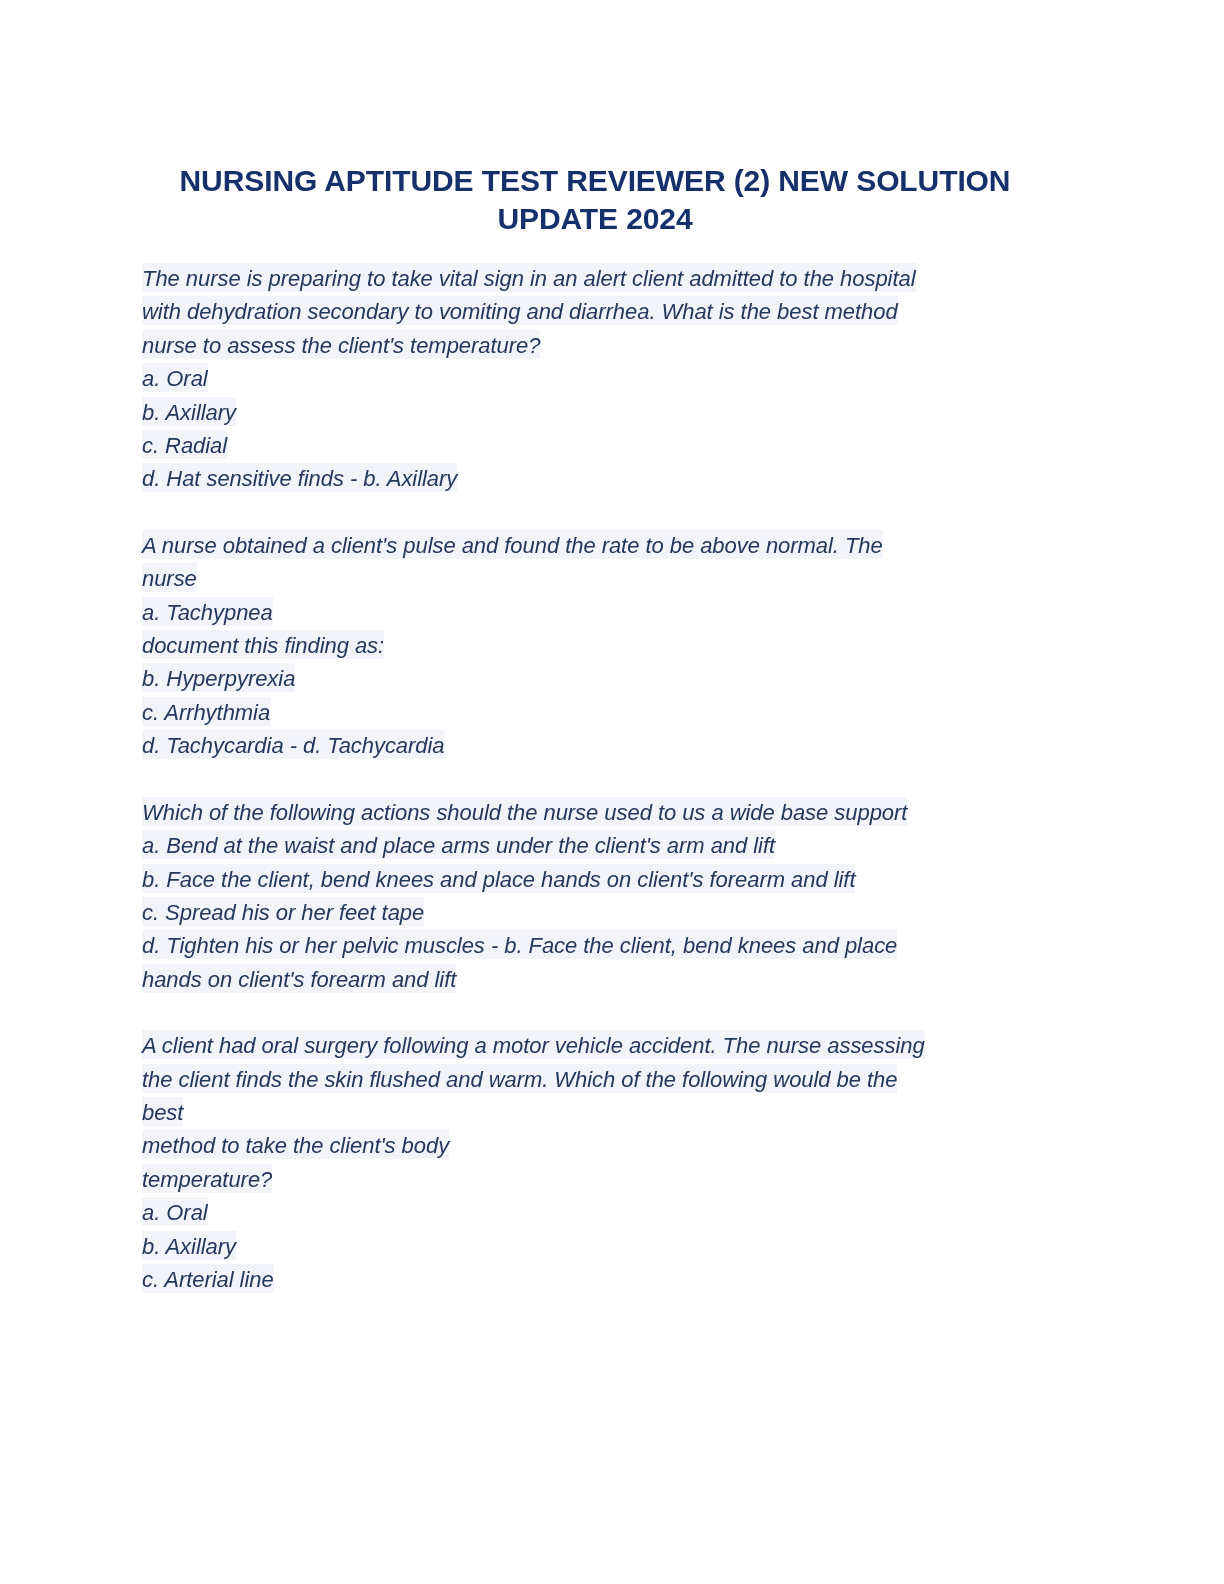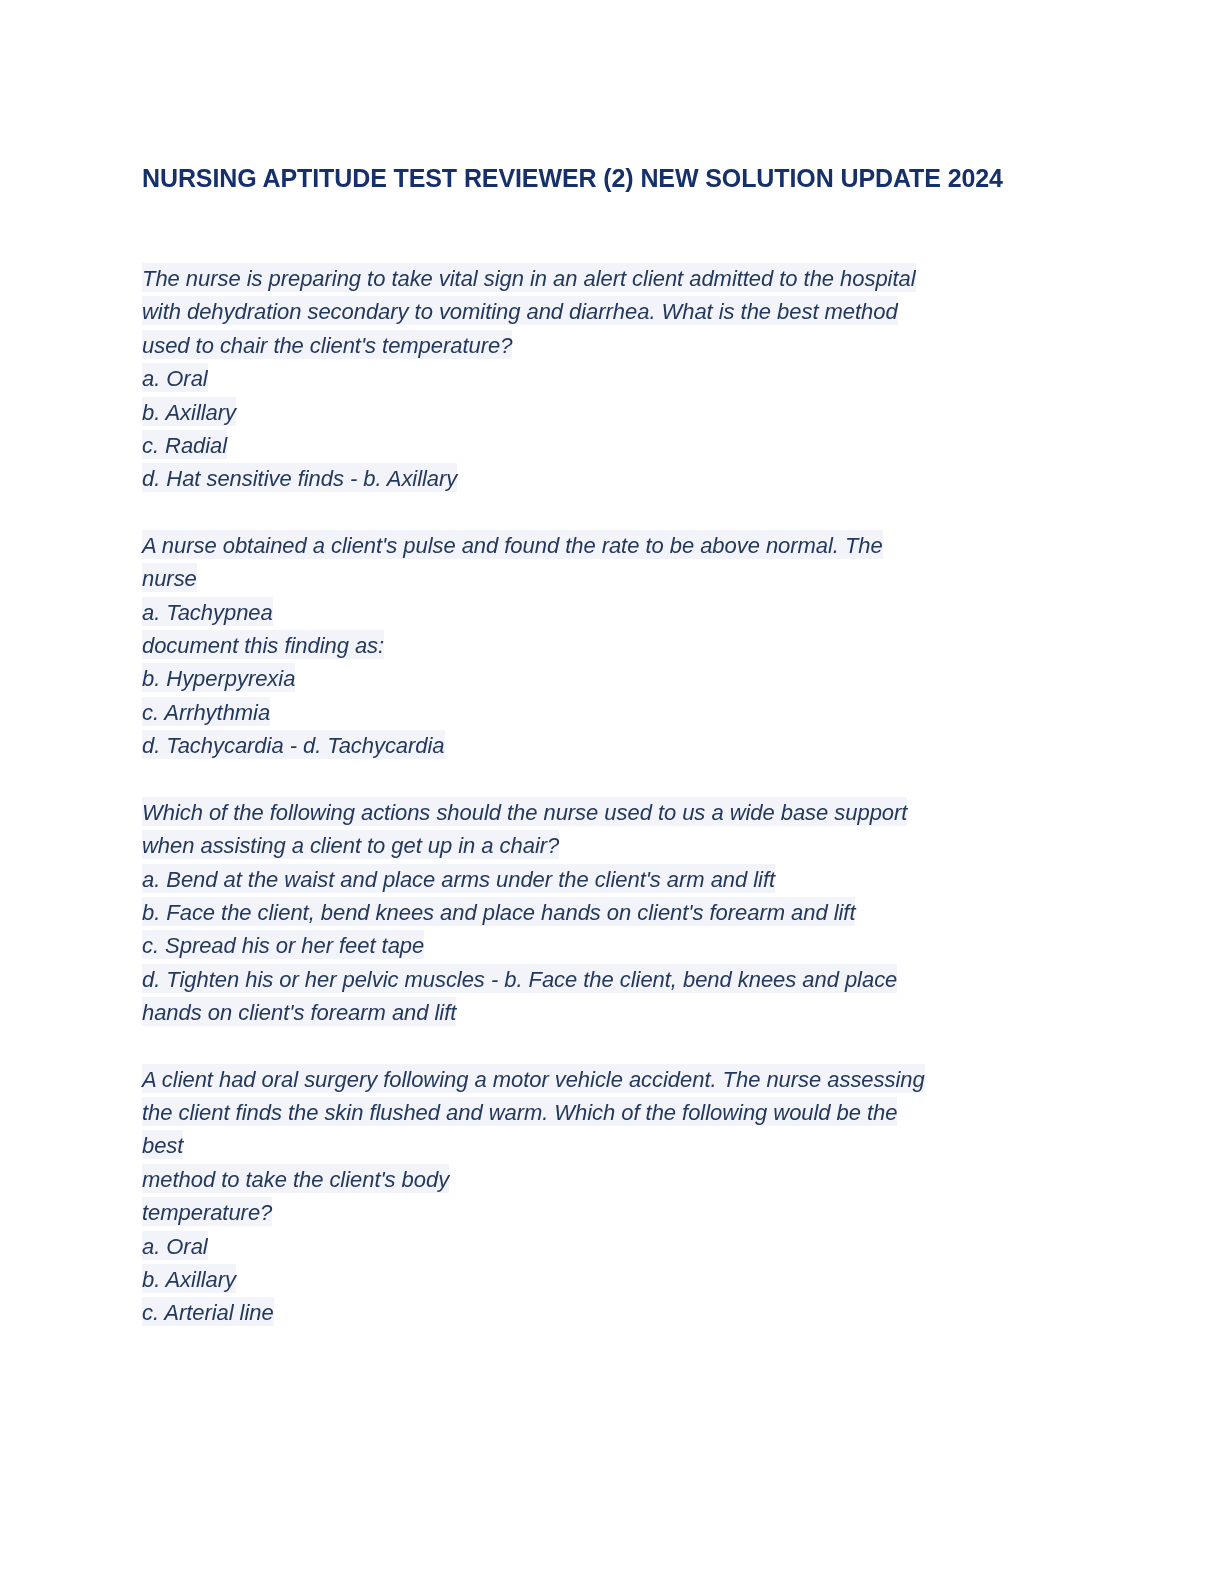--- a/index.html
+++ b/index.html
@@ -18,21 +18,22 @@
     width: 1224px;
     height: 1584px;
     background: #ffffff;
     box-sizing: border-box;
   }
   .doc-title {
     position: absolute;
     top: 142px;
     left: 142px;
     width: 906px;
-    font-size: 25px;
+    text-align: center;
+    font-size: 30px;
     font-weight: bold;
     line-height: 38px;
     color: #15306B;
     letter-spacing: -0.1px;
   }
   .body-block {
     position: absolute;
     top: 262px;
     left: 142px;
     width: 908px;
@@ -63,38 +64,37 @@
 <body>
 
 <div class="page">
 
   <h1 class="doc-title">NURSING APTITUDE TEST REVIEWER (2) NEW SOLUTION UPDATE 2024</h1>
 
   <div class="body-block">
     <div class="qblock">
         <p class="tline"><span class="hl">The nurse is preparing to take vital sign in an alert client admitted to the hospital</span></p>
         <p class="tline"><span class="hl">with dehydration secondary to vomiting and diarrhea. What is the best method</span></p>
-        <p class="tline"><span class="hl">used to chair the client's temperature?</span></p>
+        <p class="tline"><span class="hl">nurse to assess the client's temperature?</span></p>
         <p class="tline"><span class="hl">a. Oral</span></p>
         <p class="tline"><span class="hl">b. Axillary</span></p>
         <p class="tline"><span class="hl">c. Radial</span></p>
         <p class="tline"><span class="hl">d. Hat sensitive finds - b. Axillary</span></p>
       </div>
     <div class="qblock">
         <p class="tline"><span class="hl">A nurse obtained a client's pulse and found the rate to be above normal. The</span></p>
         <p class="tline"><span class="hl">nurse</span></p>
         <p class="tline"><span class="hl">a. Tachypnea</span></p>
         <p class="tline"><span class="hl">document this finding as:</span></p>
         <p class="tline"><span class="hl">b. Hyperpyrexia</span></p>
         <p class="tline"><span class="hl">c. Arrhythmia</span></p>
         <p class="tline"><span class="hl">d. Tachycardia - d. Tachycardia</span></p>
       </div>
     <div class="qblock">
         <p class="tline"><span class="hl">Which of the following actions should the nurse used to us a wide base support</span></p>
-        <p class="tline"><span class="hl">when assisting a client to get up in a chair?</span></p>
         <p class="tline"><span class="hl">a. Bend at the waist and place arms under the client's arm and lift</span></p>
         <p class="tline"><span class="hl">b. Face the client, bend knees and place hands on client's forearm and lift</span></p>
         <p class="tline"><span class="hl">c. Spread his or her feet tape</span></p>
         <p class="tline"><span class="hl">d. Tighten his or her pelvic muscles - b. Face the client, bend knees and place</span></p>
         <p class="tline"><span class="hl">hands on client's forearm and lift</span></p>
       </div>
     <div class="qblock">
         <p class="tline"><span class="hl">A client had oral surgery following a motor vehicle accident. The nurse assessing</span></p>
         <p class="tline"><span class="hl">the client finds the skin flushed and warm. Which of the following would be the</span></p>
         <p class="tline"><span class="hl">best</span></p>

